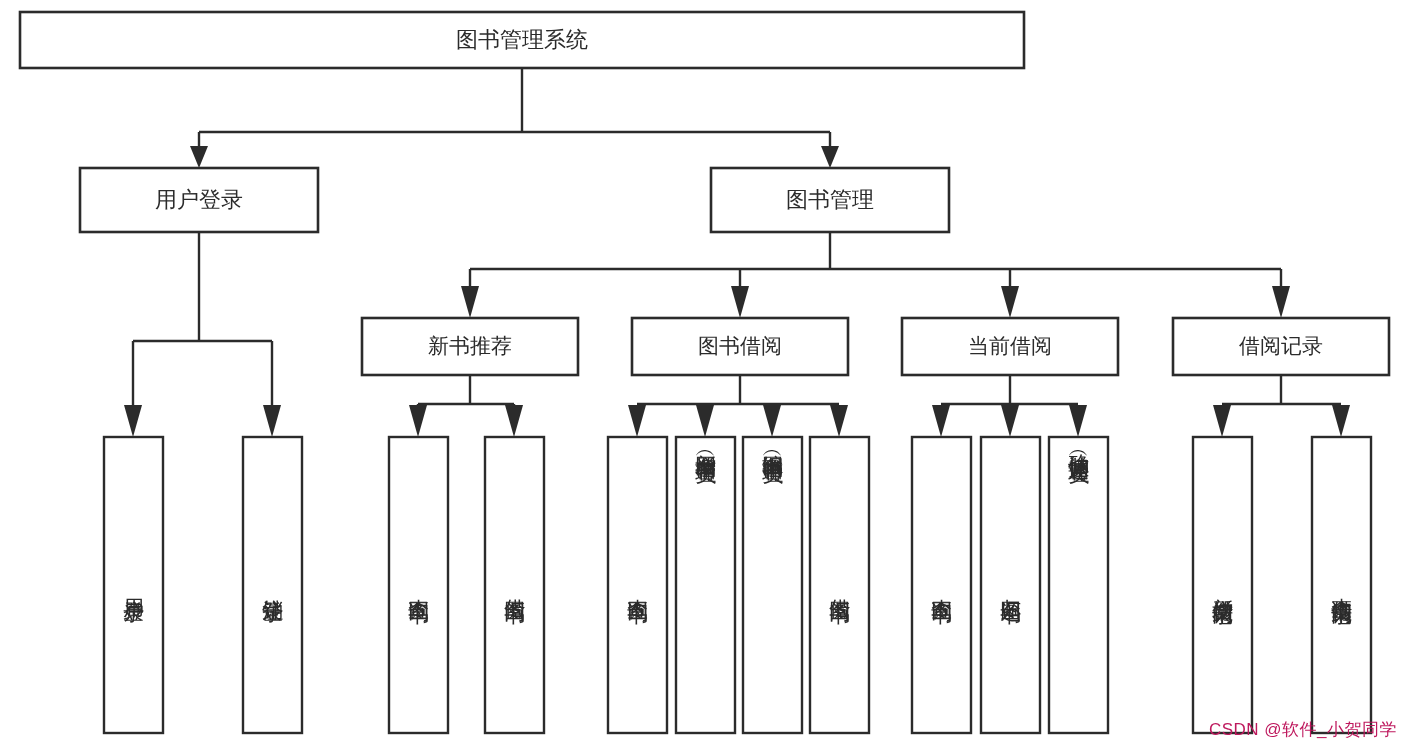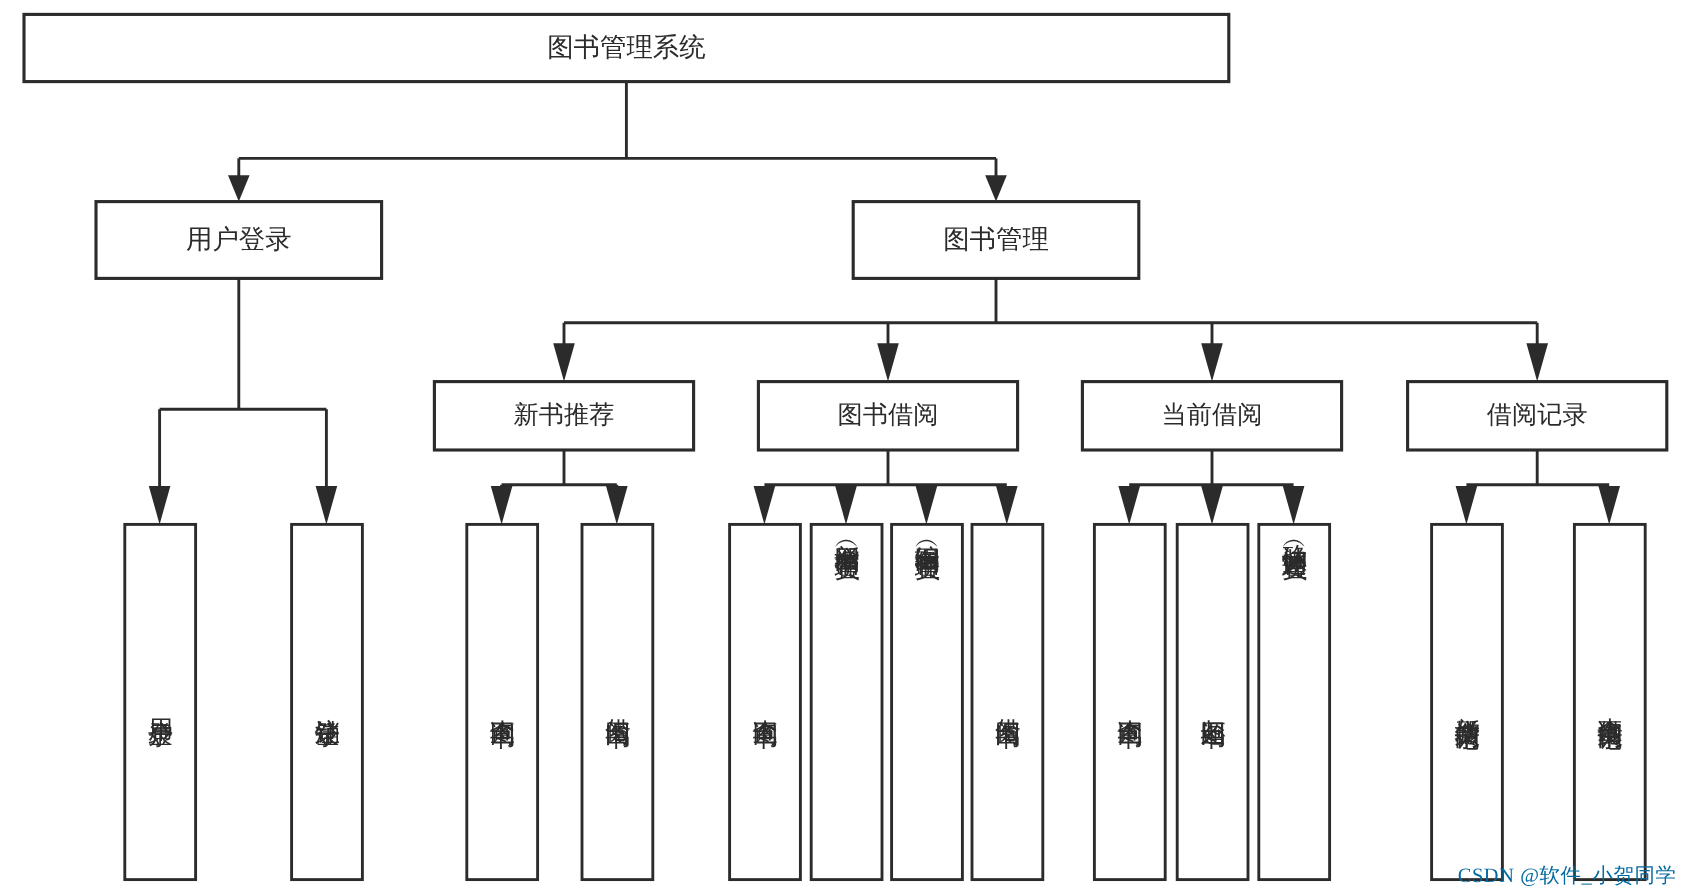--- a/index.html
+++ b/index.html
@@ -70,23 +70,23 @@
     line-height: 1.08;
     letter-spacing: 1.5px;
     color: #2b2b2b;
     white-space: nowrap;
     text-align: center;
   }
   .watermark {
     position: absolute;
     right: 8px;
     bottom: 6px;
-    font-family: Liberation Serif, serif;
+    font-family: Liberation Sans, sans-serif;
     font-size: 17px;
-    color: #0369a1;
+    color: #be185d;
     letter-spacing: 0.5px;
     white-space: nowrap;
     pointer-events: none;
   }
 </style>
 </head>
 <body>
 
 <div id="diagram-root">
 

